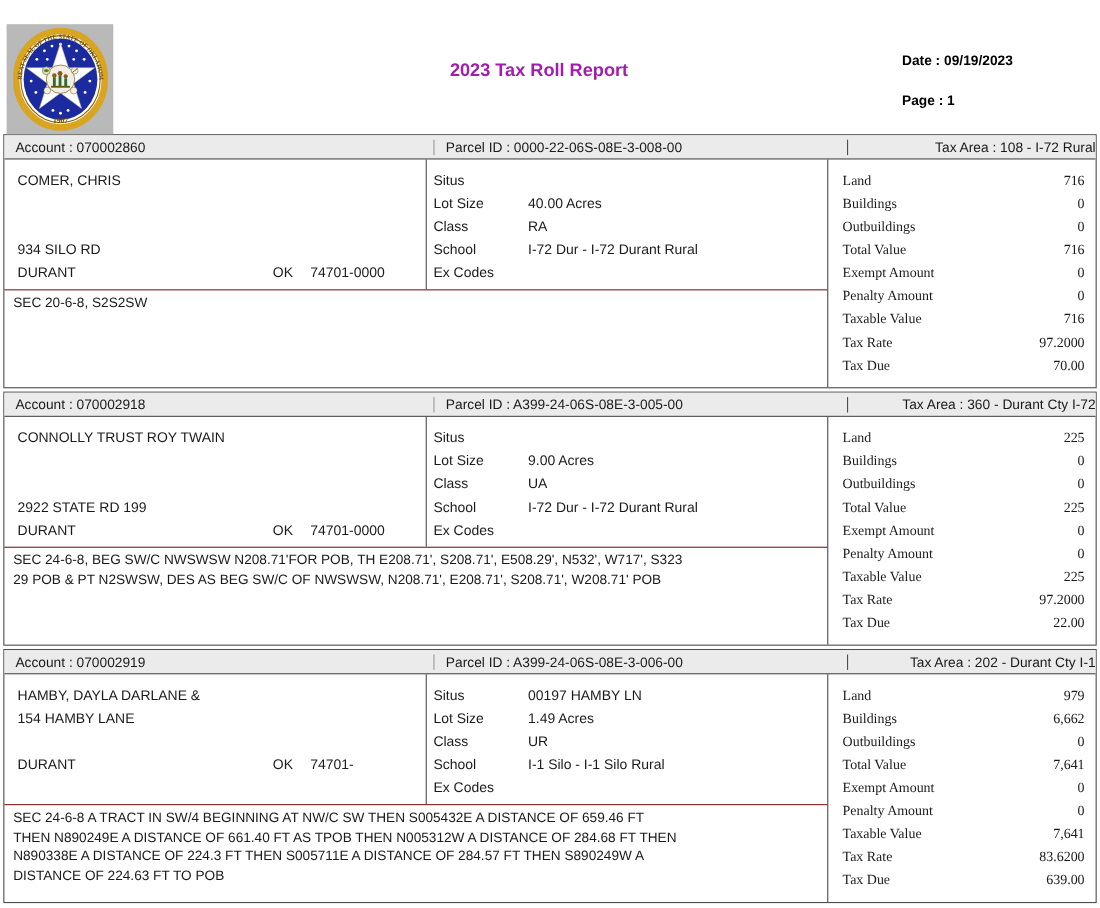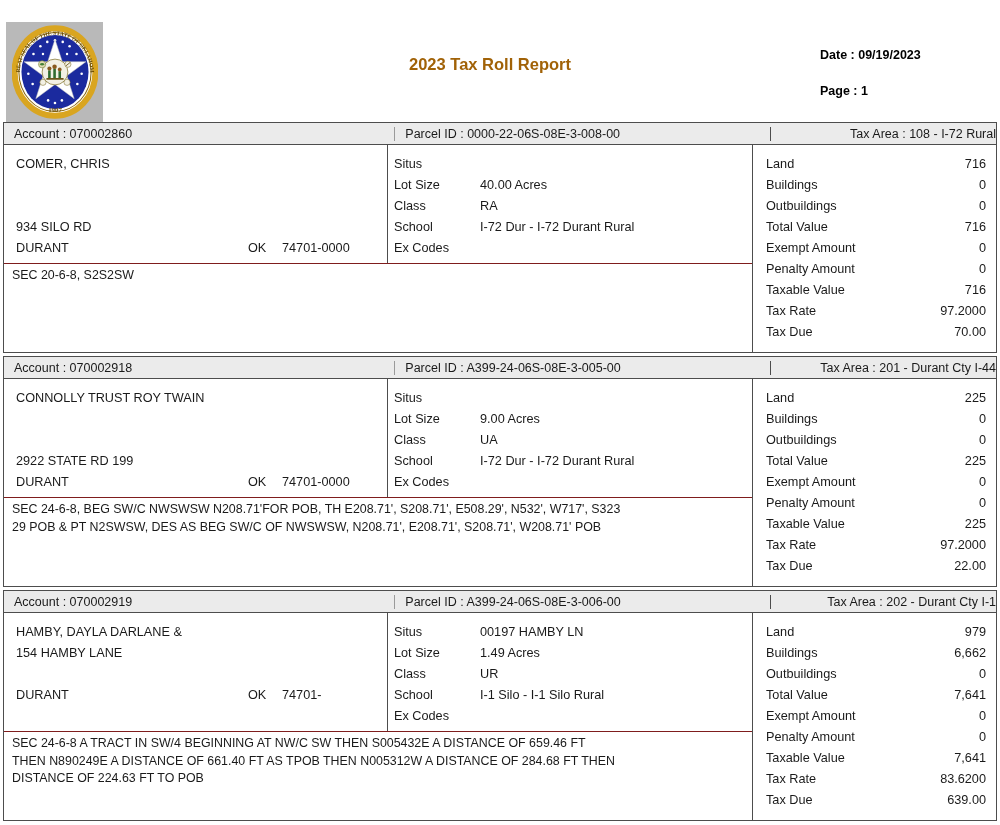--- a/index.html
+++ b/index.html
@@ -47,21 +47,21 @@
   .office-title {
     font-size: 22px;
     font-weight: bold;
     letter-spacing: -0.1px;
     color: #000;
   }
   .report-title {
     font-size: 16.5px;
     font-weight: bold;
     margin-top: 13px;
-    color: #a16207;
+    color: #a21caf;
   }
   .meta-block {
     position: absolute;
     left: 820px;
     top: 48px;
     font-size: 12.5px;
     font-weight: bold;
     color: #000;
   }
   .meta-block .meta-row { margin-bottom: 22px; white-space: nowrap; }
@@ -88,21 +88,21 @@
     font-size: 12.5px;
     gap: 37px;
   }
   .rec-header .hcell { padding-left: 10px; box-sizing: border-box; white-space: nowrap; }
   .hcell-account { width: 382px; }
   .hcell-parcel  { width: 366px; border-left: 1px solid #9a9a9a; }
   .hcell-taxarea { width: 244px; border-left: 1px solid #4d4d4d; text-align: right; }
 
   .rec-body { display: flex; }
   .left-col  { width: 749px; border-right: 1px solid #4d4d4d; box-sizing: border-box; }
-  .right-col { width: 243px; box-sizing: border-box; }
+  .right-col { width: 243px; box-sizing: border-box; font-family: Liberation Serif, serif; }
 
   .left-top { display: flex; border-bottom: 1px solid #7f1d1d; }
 
   
   .owner-block {
     width: 384px;
     box-sizing: border-box;
     padding: 9px 8px 4px 12px;
     border-right: 1px solid #4d4d4d;
   }
@@ -331,21 +331,21 @@
        <span class="tvalue">70.00</span>
      </div>
         </div>
       </div>
     </div>
     </div>
     <div class="record">
     <div class="rec-header">
       <div class="hcell hcell-account">Account : 070002918</div>
       <div class="hcell hcell-parcel">Parcel ID : A399-24-06S-08E-3-005-00</div>
-      <div class="hcell hcell-taxarea">Tax Area : 201 - Durant Cty I-44</div>
+      <div class="hcell hcell-taxarea">Tax Area : 360 - Durant Cty I-72</div>
     </div>
     <div class="rec-body">
       <div class="left-col">
         <div class="left-top">
           <div class="owner-block">
             <div class="owner-line">CONNOLLY TRUST ROY TWAIN</div>
               <div class="owner-line"></div>
               <div class="owner-line"></div>
               <div class="owner-line">2922 STATE RD 199</div>
             <div class="citystate-line">
@@ -462,20 +462,21 @@
      </div>
               <div class="detail-row">
        <span class="dlabel">Ex Codes</span>
        <span class="dvalue"></span>
      </div>
           </div>
         </div>
         <div class="legal-block">
           <div class="legal-line">SEC 24-6-8 A TRACT IN SW/4 BEGINNING AT NW/C SW THEN S005432E A DISTANCE OF 659.46 FT</div>
             <div class="legal-line">THEN N890249E A DISTANCE OF 661.40 FT AS TPOB THEN N005312W A DISTANCE OF 284.68 FT THEN</div>
+            <div class="legal-line">N890338E A DISTANCE OF 224.3 FT THEN S005711E A DISTANCE OF 284.57 FT THEN S890249W A</div>
             <div class="legal-line">DISTANCE OF 224.63 FT TO POB</div>
         </div>
       </div>
       <div class="right-col">
         <div class="tax-list">
           <div class="tax-row">
        <span class="tlabel">Land</span>
        <span class="tvalue">979</span>
      </div>
             <div class="tax-row">

